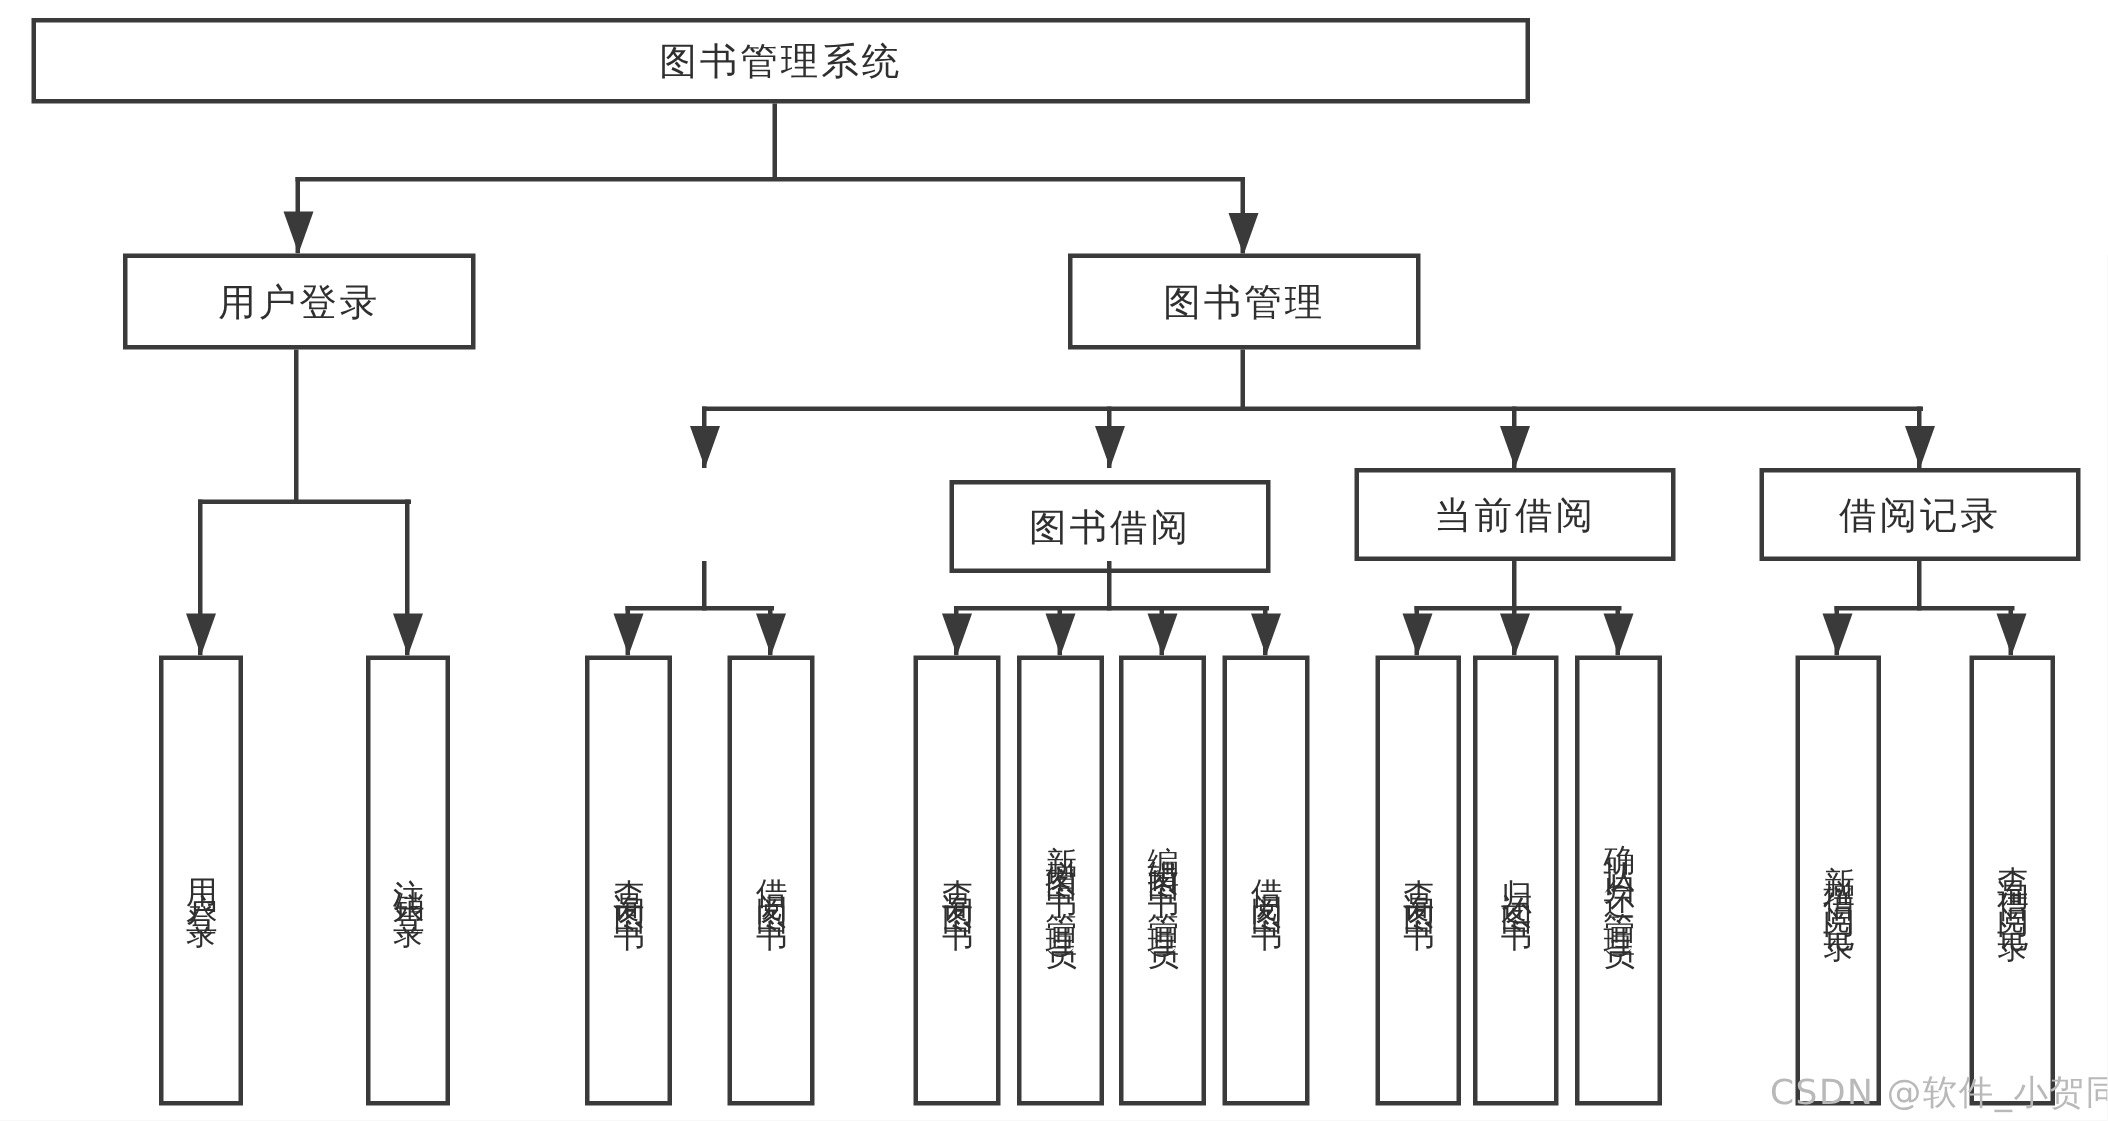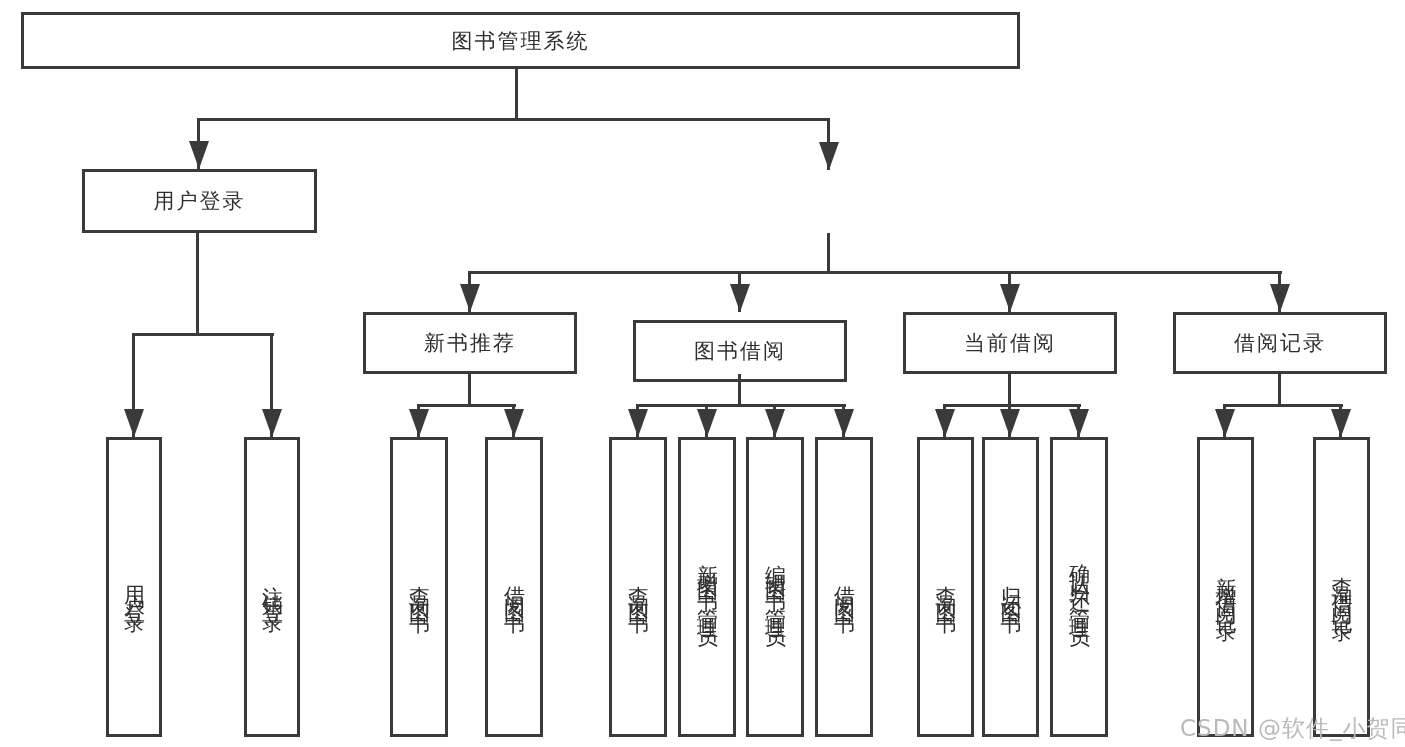--- a/index.html
+++ b/index.html
@@ -8,21 +8,21 @@
   html,body{margin:0;padding:0;background:#f4f4f4;}
   .canvas{
     position:relative;width:1405px;height:747px;background:var(--background);
     font-family:"DejaVu Sans","Liberation Sans",sans-serif;overflow:hidden;
   }
   .box{
     position:absolute;box-sizing:border-box;border:3px solid var(--line);
     background:var(--background);display:flex;align-items:center;justify-content:center;
     color:var(--text);
   }
-  .box.h span{font-size:21px;letter-spacing:2px;white-space:nowrap;}
+  .box.h span{font-size:25px;letter-spacing:2px;white-space:nowrap;}
   .box.v span{
     writing-mode:vertical-rl;text-orientation:mixed;
     font-size:21px;letter-spacing:9px;line-height:1;white-space:nowrap;
   }
   .vl{position:absolute;width:3px;background:var(--line);}
   .hl{position:absolute;height:3px;background:var(--line);}
   .ar{position:absolute;width:0;height:0;
       border-left:10px solid transparent;border-right:10px solid transparent;
       border-top:28px solid var(--line);}
   .watermark{
@@ -42,42 +42,42 @@
   <div class="vl" style="left:515px;top:69px;height:51px"></div>
   <div class="hl" style="left:197px;top:118px;width:633px"></div>
   <div class="vl" style="left:197px;top:118px;height:51px"></div>
   <div class="vl" style="left:827px;top:118px;height:52px"></div>
   <div class="ar" style="left:189px;top:141px"></div>
   <div class="ar" style="left:819px;top:142px"></div>
 
   <div class="box h" style="left:82px;top:169px;width:235px;height:64px">
     <span>用户登录</span>
   </div>
+  <div class="box h" style="left:712px;top:169px;width:235px;height:64px">
+    <span>图书管理</span>
+  </div>
 
   <div class="vl" style="left:196px;top:233px;height:103px"></div>
   <div class="hl" style="left:132px;top:333px;width:142px"></div>
   <div class="vl" style="left:132px;top:333px;height:104px"></div>
   <div class="vl" style="left:270px;top:333px;height:104px"></div>
   <div class="ar" style="left:124px;top:409px"></div>
   <div class="ar" style="left:262px;top:409px"></div>
 
   <div class="vl" style="left:827px;top:233px;height:41px"></div>
   <div class="hl" style="left:468px;top:271px;width:814px"></div>
   <div class="vl" style="left:468px;top:271px;height:41px"></div>
   <div class="vl" style="left:738px;top:271px;height:41px"></div>
   <div class="vl" style="left:1008px;top:271px;height:41px"></div>
   <div class="vl" style="left:1278px;top:271px;height:41px"></div>
   <div class="ar" style="left:460px;top:284px"></div>
   <div class="ar" style="left:730px;top:284px"></div>
   <div class="ar" style="left:1000px;top:284px"></div>
   <div class="ar" style="left:1270px;top:284px"></div>
 
-  <div class="box h" style="left:363px;top:312px;width:214px;height:62px">
-    <span>新书推荐</span>
-  </div>
   <div class="box h" style="left:633px;top:320px;width:214px;height:62px">
     <span>图书借阅</span>
   </div>
   <div class="box h" style="left:1173px;top:312px;width:214px;height:62px">
     <span>借阅记录</span>
   </div>
   <div class="box h" style="left:903px;top:312px;width:214px;height:62px">
     <span>当前借阅</span>
   </div>
 

